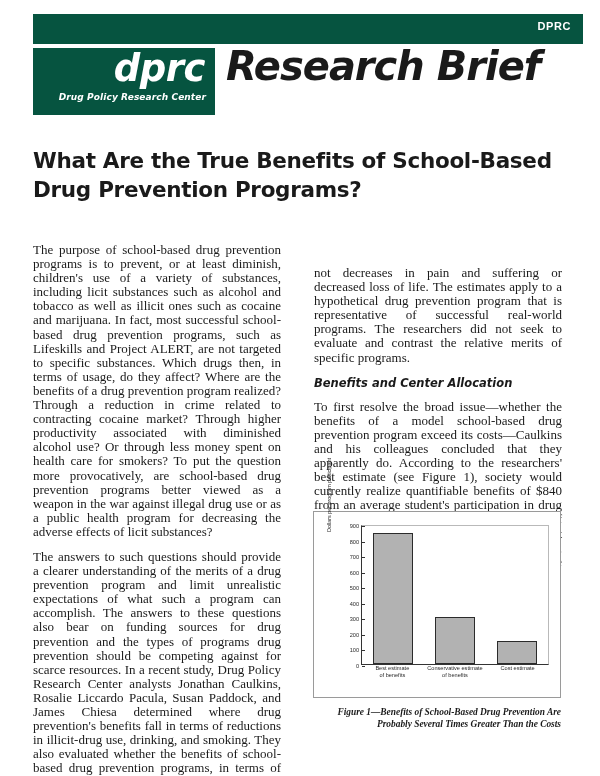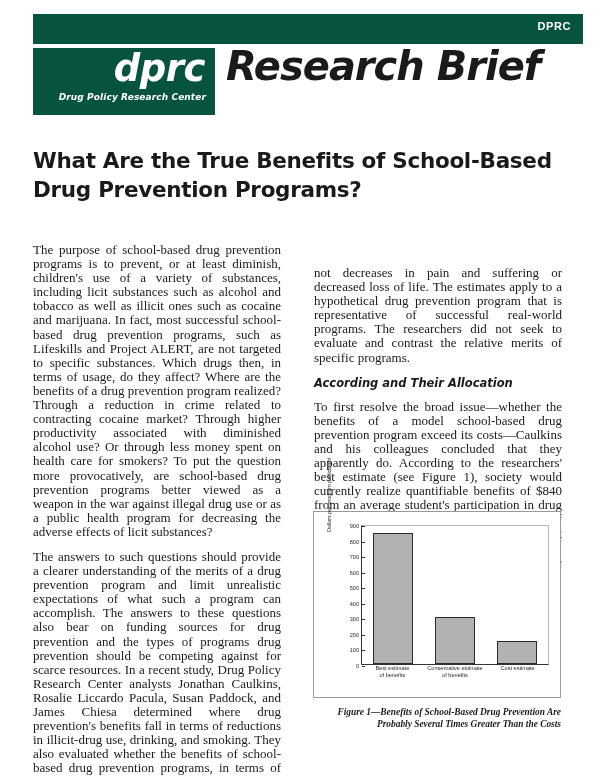--- a/index.html
+++ b/index.html
@@ -265,21 +265,21 @@
 <div class="columns">
 
   <div class="col col-left">
     <p>The purpose of school-based drug prevention programs is to prevent, or at least diminish, children's use of a variety of substances, including licit substances such as alcohol and tobacco as well as illicit ones such as cocaine and marijuana. In fact, most successful school-based drug prevention programs, such as Lifeskills and Project ALERT, are not targeted to specific substances. Which drugs then, in terms of usage, do they affect? Where are the benefits of a drug prevention program realized? Through a reduction in crime related to contracting cocaine market? Through higher productivity associated with diminished alcohol use? Or through less money spent on health care for smokers? To put the question more provocatively, are school-based drug prevention programs better viewed as a weapon in the war against illegal drug use or as a public health program for decreasing the adverse effects of licit substances?</p>
     <p>The answers to such questions should provide a clearer understanding of the merits of a drug prevention program and limit unrealistic expectations of what such a program can accomplish. The answers to these questions also bear on funding sources for drug prevention and the types of programs drug prevention should be competing against for scarce resources. In a recent study, Drug Policy Research Center analysts Jonathan Caulkins, Rosalie Liccardo Pacula, Susan Paddock, and James Chiesa determined where drug prevention's benefits fall in terms of reductions in illicit-drug use, drinking, and smoking. They also evaluated whether the benefits of school-based drug prevention programs, in terms of reductions in the use of four substances—cocaine, marijuana, tobacco, and alcohol—exceed the costs of running the programs.</p>
     <p>The DPRC estimates are limited to tangible, measurable benefits; they include reduced productivity losses and reductions in costs to government and the health care system, but</p>
   </div>
 
   <div class="col col-right">
     <p>not decreases in pain and suffering or decreased loss of life. The estimates apply to a hypothetical drug prevention program that is representative of successful real-world programs. The researchers did not seek to evaluate and contrast the relative merits of specific programs.</p>
-    <h2 class="subhead">According and Their Allocation</h2>
+    <h2 class="subhead">Benefits and Center Allocation</h2>
     <p>To first resolve the broad issue—whether the benefits of a model school-based drug prevention program exceed its costs—Caulkins and his colleagues concluded that they apparently do. According to the researchers' best estimate (see Figure 1), society would currently realize quantifiable benefits of $840 from an average student's participation in drug prevention, compared with a program cost of $150 per participating student. The benefit estimate is subject to a number of assumptions, all of which are uncertain to some degree. The researchers repeatedly varied their assumptions</p>
   </div>
 
 </div>
 
 <div class="figure-wrap">
   <div class="figure-box">
     <div class="plot-area" id="plot-area">
       <div class="ylab" id="y-axis-label">Dollars per program participant</div>
       <div id="y-ticks">

